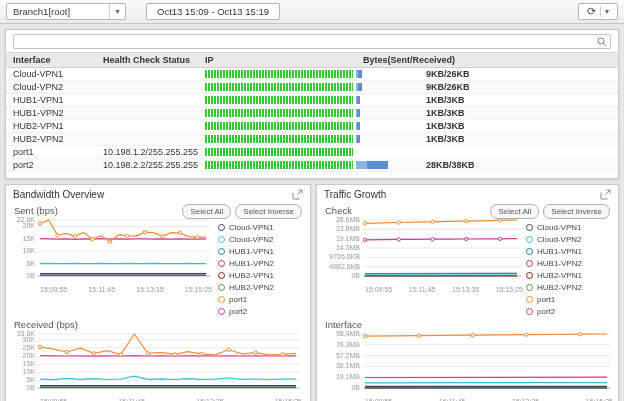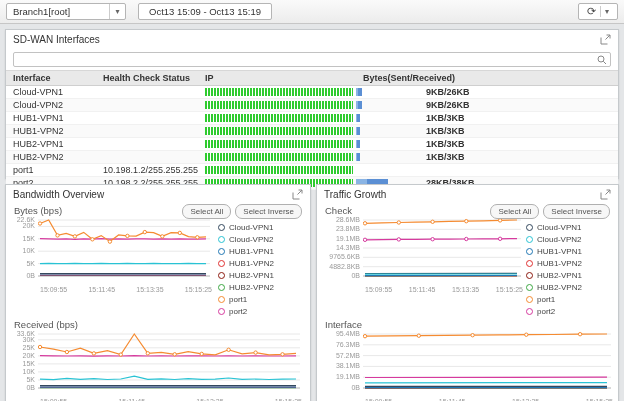--- a/index.html
+++ b/index.html
@@ -1,21 +1,21 @@
 <!DOCTYPE html>
 <html><head>
 <meta charset="utf-8">
 <style>
   html,body{margin:0;padding:0;}
   body{width:624px;height:401px;overflow:hidden;background:#e4e6e8;
        font-family:"Liberation Sans",sans-serif;position:relative;-webkit-font-smoothing:antialiased;}
 
   
   .topbar{position:absolute;top:0;left:0;right:0;height:24px;background:linear-gradient(#fafafa,#ececec);
-          border-bottom:1px solid #c6c6c6;display:flex;align-items:center;gap:12px;padding:0 6px;box-sizing:border-box;z-index:5;}
+          border-bottom:1px solid #c6c6c6;display:flex;align-items:center;gap:20px;padding:0 6px;box-sizing:border-box;z-index:5;}
   .tb-box{background:#fff;border:1px solid #b5b5b5;border-radius:2px;height:17px;display:flex;align-items:center;
           font-size:9.5px;color:#333;box-sizing:border-box;cursor:pointer;}
   .device-select{width:120px;justify-content:space-between;padding-left:6px;}
   .sel-caret{border-left:1px solid #ccc;width:15px;height:100%;display:flex;align-items:center;justify-content:center;
              color:#666;font-size:8px;}
   .timerange{padding:0 10px;}
   .spacer{flex:1;}
   .refresh{width:40px;justify-content:center;gap:4px;color:#444;font-size:11px;}
   .refresh .divider{width:1px;height:11px;background:#ccc;}
   .refresh .caret{font-size:8px;color:#666;}
@@ -85,29 +85,20 @@
   <div class="tb-box timerange">Oct13 15:09 - Oct13 15:19</div>
   <div class="spacer"></div>
   <div class="tb-box refresh">
     <span>⟳</span>
     <span class="divider"></span>
     <span class="caret">▾</span>
   </div>
 </div>
 
 <div class="panel" id="panel-if">
-  <div class="p-header">
-    <span class="p-title">SD-WAN Interfaces</span>
-    <span class="expand-btn">
-      <svg width="11" height="11" viewBox="0 0 11 11">
-          <path d="M1 3.5v6.5h6.5" fill="none" stroke="#888"></path>
-          <path d="M5.5 5.5L10 1M6.5 1H10v3.5" fill="none" stroke="#888"></path>
-        </svg>
-    </span>
-  </div>
   <div class="if-search-row">
     <div class="if-search">
       <input style="">
       <span class="mag">
         <svg width="10" height="10">
             <circle cx="4" cy="4" r="3" fill="none" stroke="#888"></circle>
             <line x1="6.3" y1="6.3" x2="9" y2="9" stroke="#888"></line>
           </svg>
       </span>
     </div>
@@ -251,21 +242,21 @@
 <div class="panel" id="panel-bw">
   <div class="p-header">
     <span class="p-title">Bandwidth Overview</span>
     <span class="expand-btn">
       <svg width="11" height="11" viewBox="0 0 11 11">
           <path d="M1 3.5v6.5h6.5" fill="none" stroke="#888"></path>
           <path d="M5.5 5.5L10 1M6.5 1H10v3.5" fill="none" stroke="#888"></path>
         </svg>
     </span>
   </div>
-  <span class="sec-label lbl-sent">Bytes (bps)</span>
+  <span class="sec-label lbl-sent">Sent (bps)</span>
   <div class="controls">
     <span class="btn-pill">Select All</span>
     <span class="btn-pill">Select Inverse</span>
   </div>
   <div class="chart-row row-sent">
     <div class="gut" style="height: 64px;">
         <span style="top: -1px;">22.6K</span>
         <span style="top: 5.4px;">20K</span>
         <span style="top: 17.8px;">15K</span>
         <span style="top: 30.2px;">10K</span>

